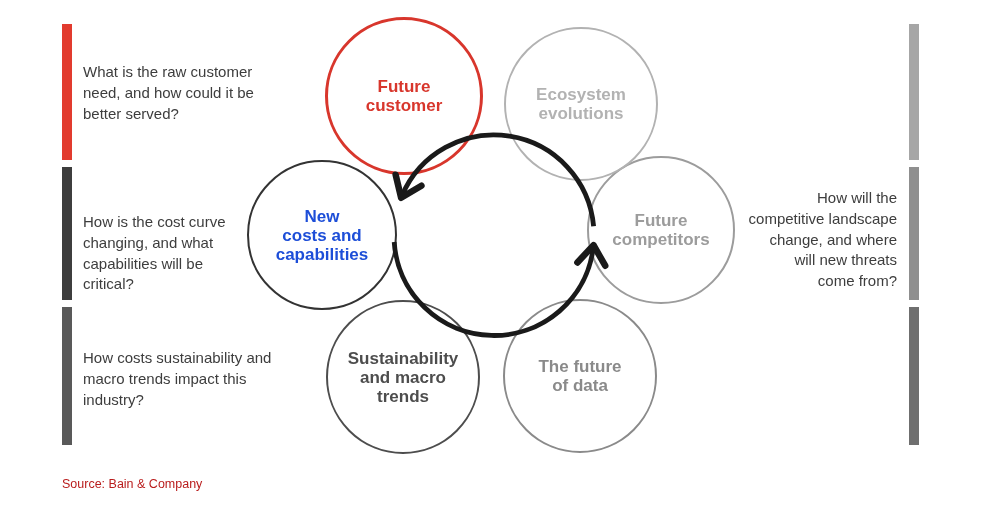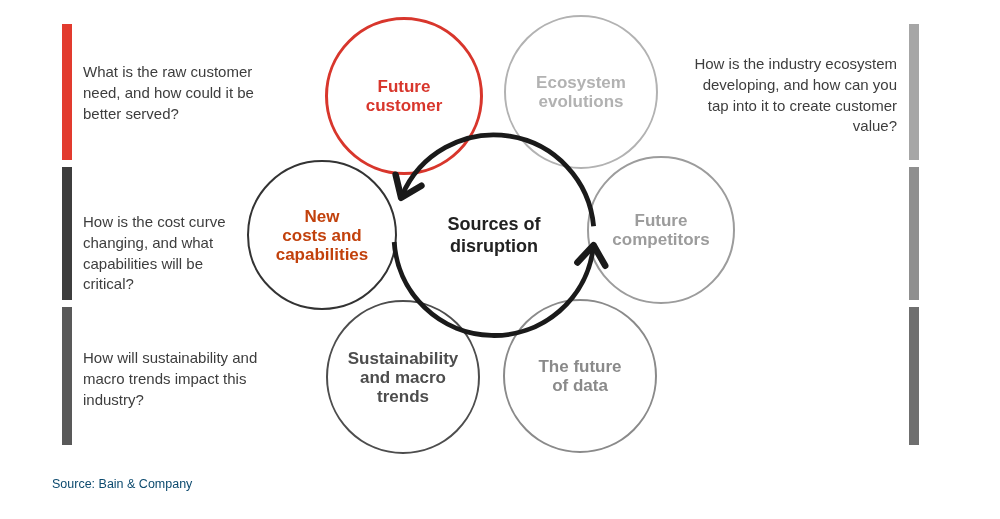--- a/index.html
+++ b/index.html
@@ -72,24 +72,24 @@
     font-size: 18px;
     font-weight: bold;
     line-height: 22px;
     color: #222222;
     white-space: pre-line;
     z-index: 6;
   }
 
   .source-note {
     position: absolute;
-    left: 52px;
+    left: 62px;
     top: 477px;
     font-size: 12.5px;
-    color: #0c4a6e;
+    color: #b91c1c;
   }
 </style>
 </head>
 <body>
 
 <div class="canvas">
 
   <div class="vbar" style="left: 62px; top: 24px; height: 136px; background-color: rgb(226, 59, 46);"></div>
   <div class="vbar" style="left: 62px; top: 167px; height: 133px; background-color: rgb(61, 61, 61);"></div>
   <div class="vbar" style="left: 62px; top: 307px; height: 138px; background-color: rgb(89, 89, 89);"></div>
@@ -98,69 +98,68 @@
   <div class="vbar" style="left: 909px; top: 167px; height: 133px; background-color: rgb(143, 143, 143);"></div>
   <div class="vbar" style="left: 909px; top: 307px; height: 138px; background-color: rgb(111, 111, 111);"></div>
 
   <div class="qtext qleft" style="top:62px">What is the raw customer
 need, and how could it be
 better served?</div>
   <div class="qtext qleft" style="top:212px">How is the cost curve
 changing, and what
 capabilities will be
 critical?</div>
-  <div class="qtext qleft" style="top:348px">How will sustainability and
+  <div class="qtext qleft" style="top:348px">How costs sustainability and
 macro trends impact this
 industry?</div>
 
-  <div class="qtext qright" style="top:54px">How is the industry ecosystem
-developing, and how can you
-tap into it to create customer
-value?</div>
+  <div class="qtext qright" style="top:188px">How will the
+competitive landscape
+change, and where
+will new threats
+come from?</div>
 
   <div class="circle" style="left: 247px; top: 160px; width: 150px; height: 150px; border-color: rgb(51, 51, 51);">
-    <span class="clabel" style="color: #c2410c;">New
+    <span class="clabel" style="color: #1d4ed8;">New
 costs and
 capabilities</span>
   </div>
 
   <div class="circle" style="left: 587px; top: 156px; width: 148px; height: 148px; border-color: rgb(156, 156, 156);">
     <span class="clabel" style="color: rgb(156, 156, 156);">Future
 competitors</span>
   </div>
 
   <div class="circle" style="left: 503px; top: 299px; width: 154px; height: 154px; border-color: rgb(138, 138, 138);">
     <span class="clabel" style="color: rgb(138, 138, 138);">The future
 of data</span>
   </div>
 
   <div class="circle" style="left: 326px; top: 300px; width: 154px; height: 154px; border-color: rgb(77, 77, 77);">
     <span class="clabel" style="color: rgb(77, 77, 77);">Sustainability
 and macro
 trends</span>
   </div>
 
-  <div class="circle" style="left: 504px; top: 15px; width: 154px; height: 154px; border-color: rgb(178, 178, 178);">
+  <div class="circle" style="left: 504px; top: 27px; width: 154px; height: 154px; border-color: rgb(178, 178, 178);">
     <span class="clabel" style="color: rgb(178, 178, 178);">Ecosystem
 evolutions</span>
   </div>
 
   <div class="circle" style="left: 325px; top: 17px; width: 158px; height: 158px; border-width: 3px; border-color: rgb(216, 54, 44);">
     <span class="clabel" style="color: rgb(216, 54, 44);">Future
 customer</span>
   </div>
 
   <svg class="overlay" viewBox="0 0 1000 519">
     <defs>
       <marker id="chev" viewBox="-24 -20 44 40" markerWidth="44" markerHeight="40" refX="0" refY="0" orient="auto" markerUnits="userSpaceOnUse">
         <path d="M -17 -14 L 2 0 L -17 14" fill="none" stroke="#1a1a1a" stroke-width="6.5" stroke-linecap="round" stroke-linejoin="round" style="stroke: rgb(26, 26, 26);"></path>
       </marker>
     </defs>
     <path class="arc" d="M 593.6 226.3 A 100 100 0 0 0 401.9 195.9" marker-end="url(#chev)" style="stroke: rgb(26, 26, 26);"></path>
     <path class="arc" d="M 394.2 242.0 A 100 100 0 0 0 593.3 247.2" marker-end="url(#chev)" style="stroke: rgb(26, 26, 26);"></path>
   </svg>
 
-  <div class="center-label" style="color: rgb(34, 34, 34);">Sources of
-disruption</div>
 
   <div class="source-note">Source: Bain &amp; Company</div>
 
 </div>
 
 </body></html>

